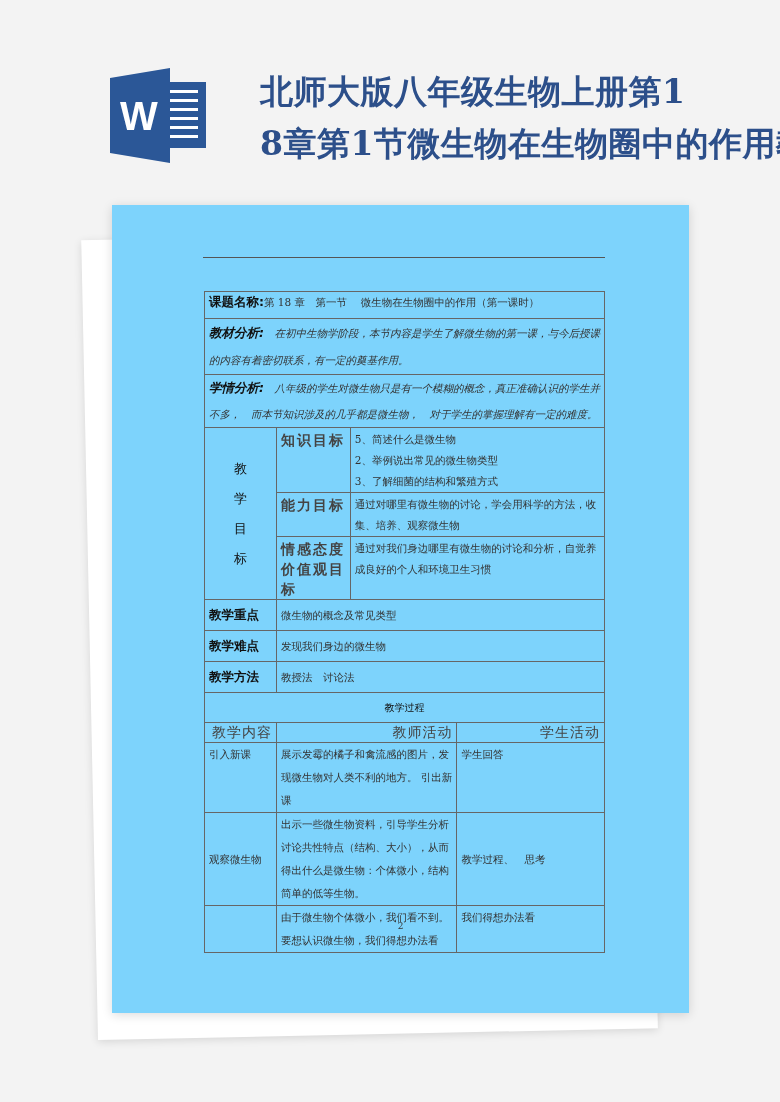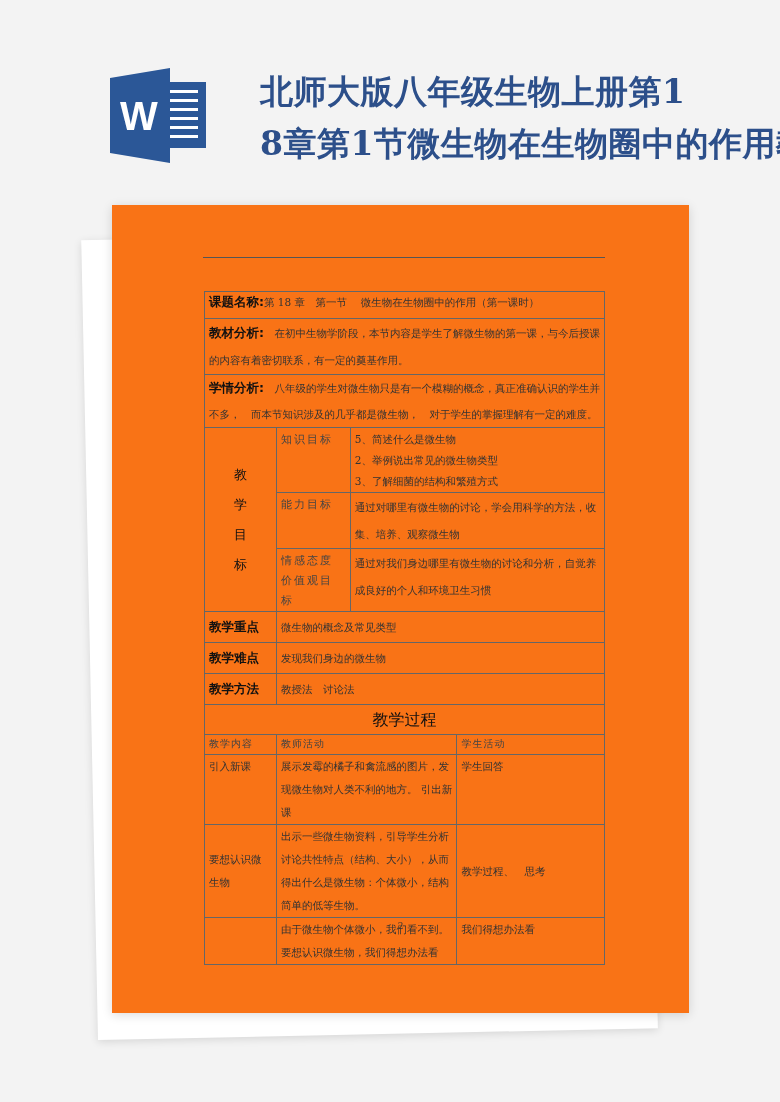--- a/index.html
+++ b/index.html
@@ -22,21 +22,21 @@
   }
   
   .paper-back {
     position: absolute; left: 98px; top: 240px; width: 560px; height: 800px;
     background: #fff;
     transform: rotate(-1.2deg); transform-origin: left bottom;
     box-shadow: 0 2px 8px rgba(0,0,0,0.12);
   }
   .paper {
     position: absolute; left: 112px; top: 205px; width: 577px; height: 808px;
-    background: #f97316;
+    background: #7dd3fc;
     box-shadow: 0 2px 10px rgba(0,0,0,0.14);
   }
   .header-rule {
     position: absolute; left: 91px; top: 52px; width: 402px; height: 1px;
     background: #555;
   }
   .page-num {
     position: absolute; left: 0; width: 100%; top: 716px; text-align: center;
     font-size: 9px; color: #333;
   }
@@ -47,41 +47,41 @@
     font-size: 10.5px; line-height: 20px; color: #333;
   }
   table.doc td {
     border: 1.5px solid #666; vertical-align: top; padding: 0 4px;
   }
   .lbl {
     font-family: "DejaVu Sans", "Liberation Sans", sans-serif;
     font-weight: bold; font-size: 12.5px; color: #111;
   }
   .row-title td { height: 27px; padding-top: 3px; }
-  .row-para td { padding-top: 3px; padding-bottom: 2px; line-height: 27px; }
+  .row-para td { padding-top: 3px; padding-bottom: 2px; line-height: 27px; font-style: italic; }
   .obj-side {
     text-align: center; vertical-align: middle !important;
     font-family: "DejaVu Sans", "Liberation Sans", sans-serif;
     font-size: 13px; line-height: 30px; color: #111; width: 72px;
   }
-  .obj-type { width: 74px; font-size: 11px; letter-spacing: 2px; color: #444; padding-top: 2px !important; }
-  .obj-content { line-height: 27px; padding-top: 1px !important; }
+  .obj-type { width: 74px; font-size: 14px; letter-spacing: 2px; color: #444; padding-top: 2px !important; font-weight: bold; }
+  .obj-content { line-height: 21px; padding-top: 1px !important; }
   .short-lbl {
     font-family: "DejaVu Sans", "Liberation Sans", sans-serif;
     font-weight: bold; font-size: 12.5px; color: #111;
     vertical-align: middle !important; height: 31px; white-space: nowrap;
   }
   .short-val { vertical-align: middle !important; }
   .section-title {
     text-align: center; vertical-align: middle !important; height: 30px;
     font-family: "DejaVu Sans", "Liberation Sans", sans-serif;
-    font-size: 16px; color: #111;
+    font-size: 10px; color: #111;
   }
   .proc-head td {
-    text-align: left; font-size: 10px; letter-spacing: 1px; color: #444;
+    text-align: right; font-size: 14px; letter-spacing: 1px; color: #444;
     height: 20px; line-height: 18px;
   }
   .proc td { line-height: 23px; padding-top: 2px; margin-top: 32px; }
   .proc-mid { vertical-align: middle !important; }
 </style>
 </head>
 <body>
 
 <div class="word-icon">
   <svg width="100" height="95" viewBox="0 0 100 95">
@@ -181,21 +181,21 @@
       <td colspan="2">教师活动</td>
       <td>学生活动</td>
     </tr>
 
     <tr class="proc">
       <td>引入新课</td>
       <td colspan="2">展示发霉的橘子和禽流感的图片，发现微生物对人类不利的地方。 引出新课</td>
       <td>学生回答</td>
     </tr>
     <tr class="proc">
-      <td class="proc-mid">要想认识微生物</td>
+      <td class="proc-mid">观察微生物</td>
       <td colspan="2">出示一些微生物资料，引导学生分析讨论共性特点（结构、大小），从而得出什么是微生物：个体微小，结构简单的低等生物。</td>
       <td class="proc-mid">教学过程、　思考</td>
     </tr>
     <tr class="proc">
       <td></td>
       <td colspan="2">由于微生物个体微小，我们看不到。要想认识微生物，我们得想办法看</td>
       <td>我们得想办法看</td>
     </tr>
   </tbody>
     </table>

